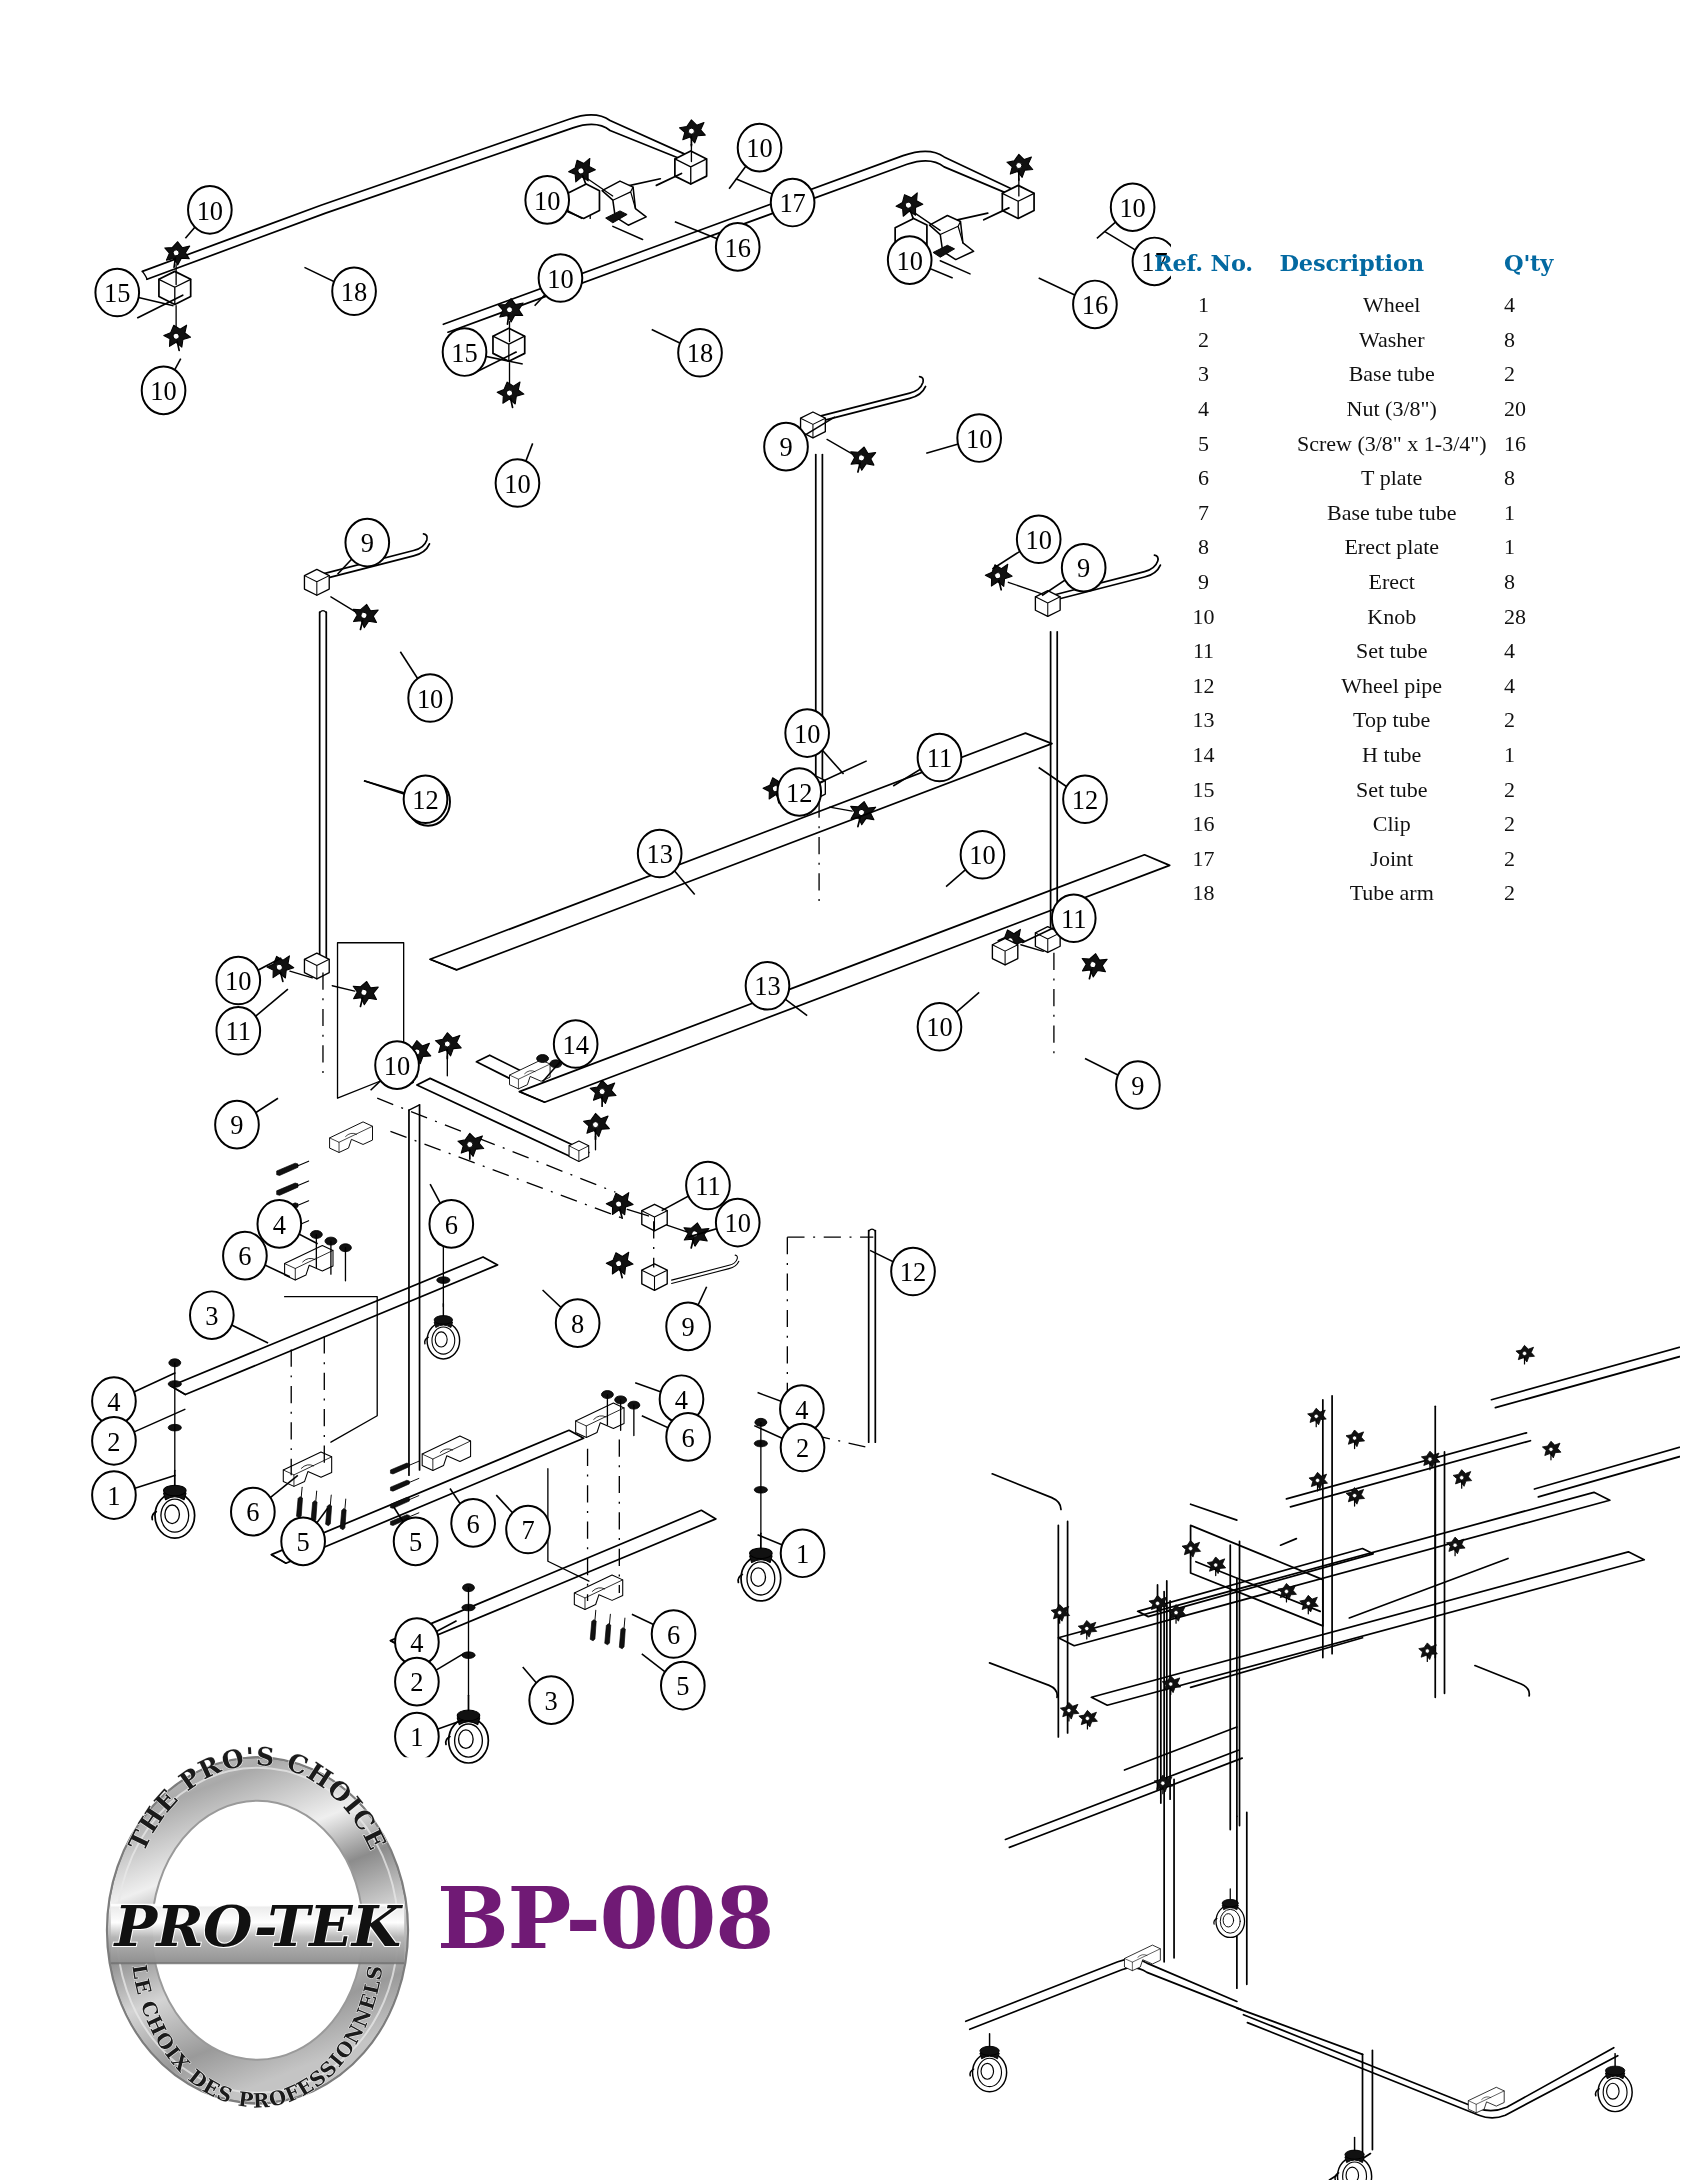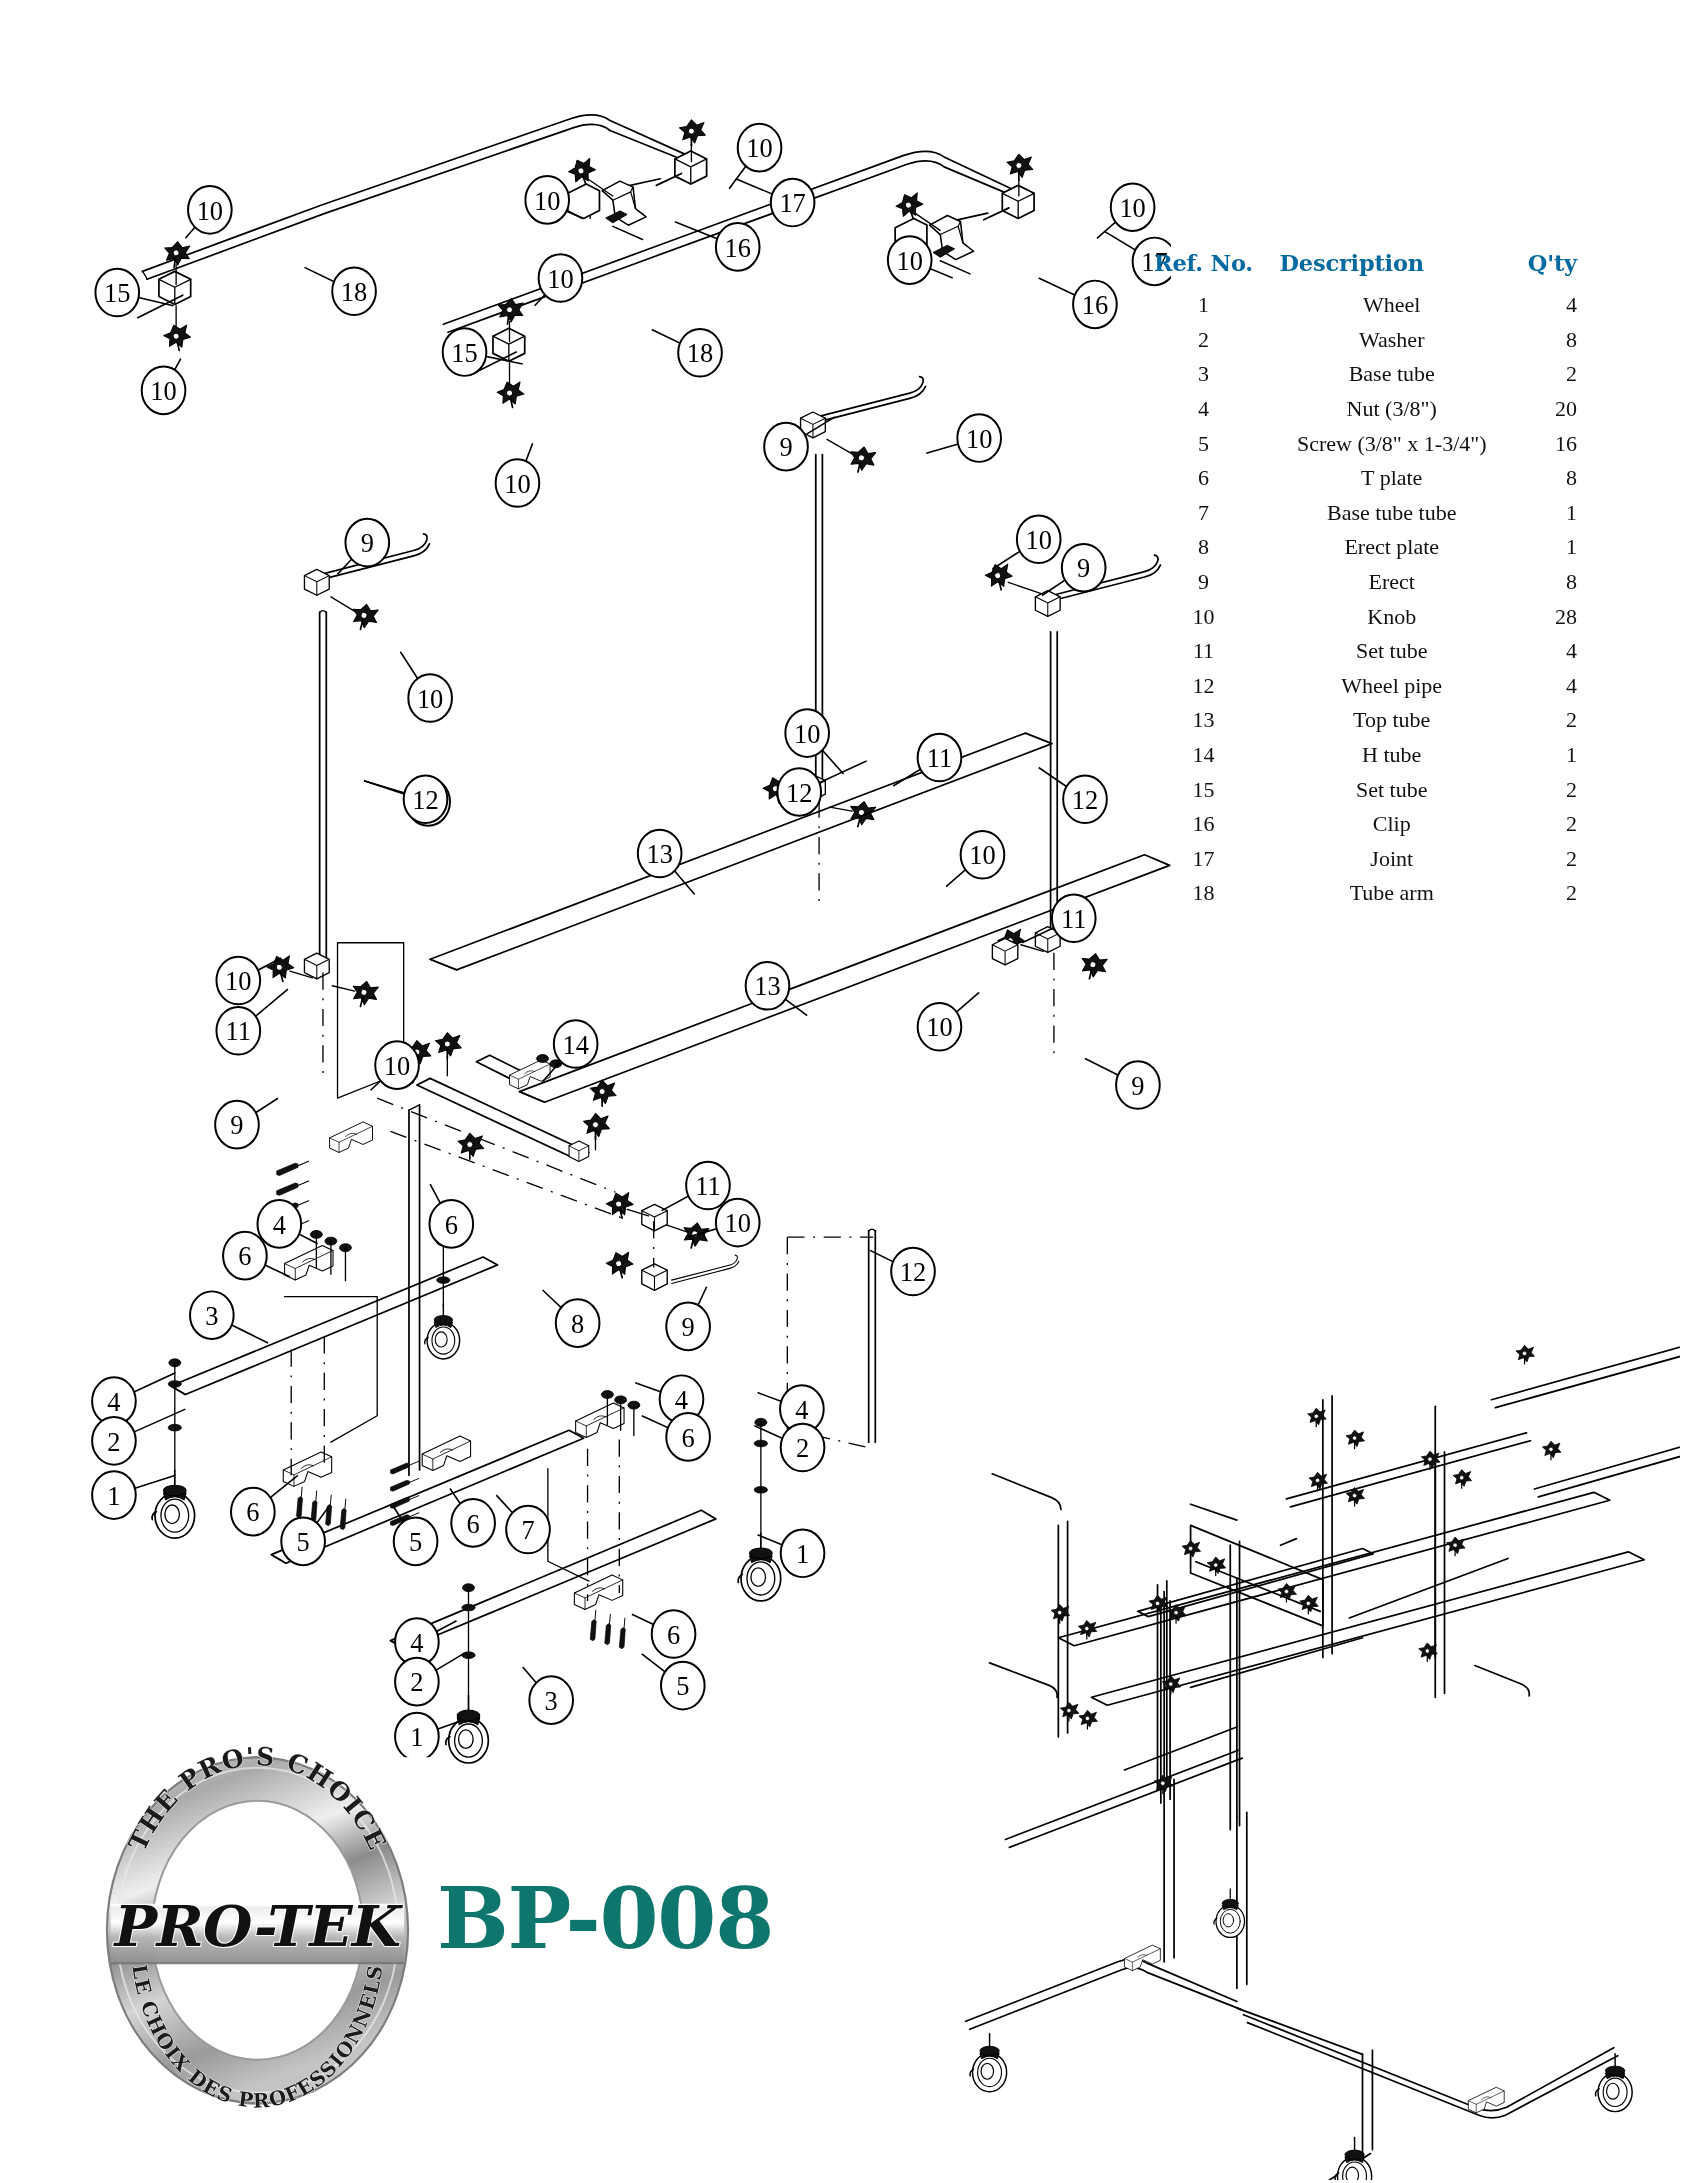--- a/index.html
+++ b/index.html
@@ -14,29 +14,29 @@
   #parts-table th{
       font-family:"DejaVu Serif","Liberation Serif",serif;
       font-weight:bold;font-size:22.5px;color:#0369a1;
       padding:0 0 12px 0;letter-spacing:-0.2px;white-space:nowrap;}
   #parts-table td{
       font-family:"Liberation Serif",serif;
       font-weight:400;font-size:22px;color:#111;
       padding:4.3px 0;white-space:nowrap;}
   .col-ref{width:93px;text-align:center;}
   .col-desc{text-align:center;padding-left:26.5px!important;}
-  .col-qty{width:73px;text-align:right;}
+  .col-qty{width:73px;text-align:left;}
   th.col-desc{text-align:left;padding-left:26.5px!important;}
 
   
   #model-number{
      position:absolute;left:437px;top:1876px;
      font-family:"DejaVu Serif","Liberation Serif",serif;
      font-weight:bold;font-size:85px;letter-spacing:-1.3px;
-     color:#0f766e;line-height:1;}
+     color:#701a75;line-height:1;}
 
   
   #logo-badge{position:absolute;left:79px;top:1740px;width:357px;height:370px;}
   svg{display:block;}
   .dwg-line{fill:none;stroke:#000;stroke-width:2.6;stroke-linecap:round;stroke-linejoin:round;}
   .dwg-thin{fill:none;stroke:#000;stroke-width:2.0;stroke-linecap:round;stroke-linejoin:round;}
   .dwg-fillw{fill:#fff;stroke:#000;stroke-width:2.6;stroke-linejoin:round;}
   .dwg-fillk{fill:#111;stroke:#000;stroke-width:1.6;stroke-linejoin:round;}
   .dwg-dash{fill:none;stroke:#000;stroke-width:2.0;stroke-dasharray:26 13 3 13;}
   .leader{fill:none;stroke:#000;stroke-width:2.4;}

